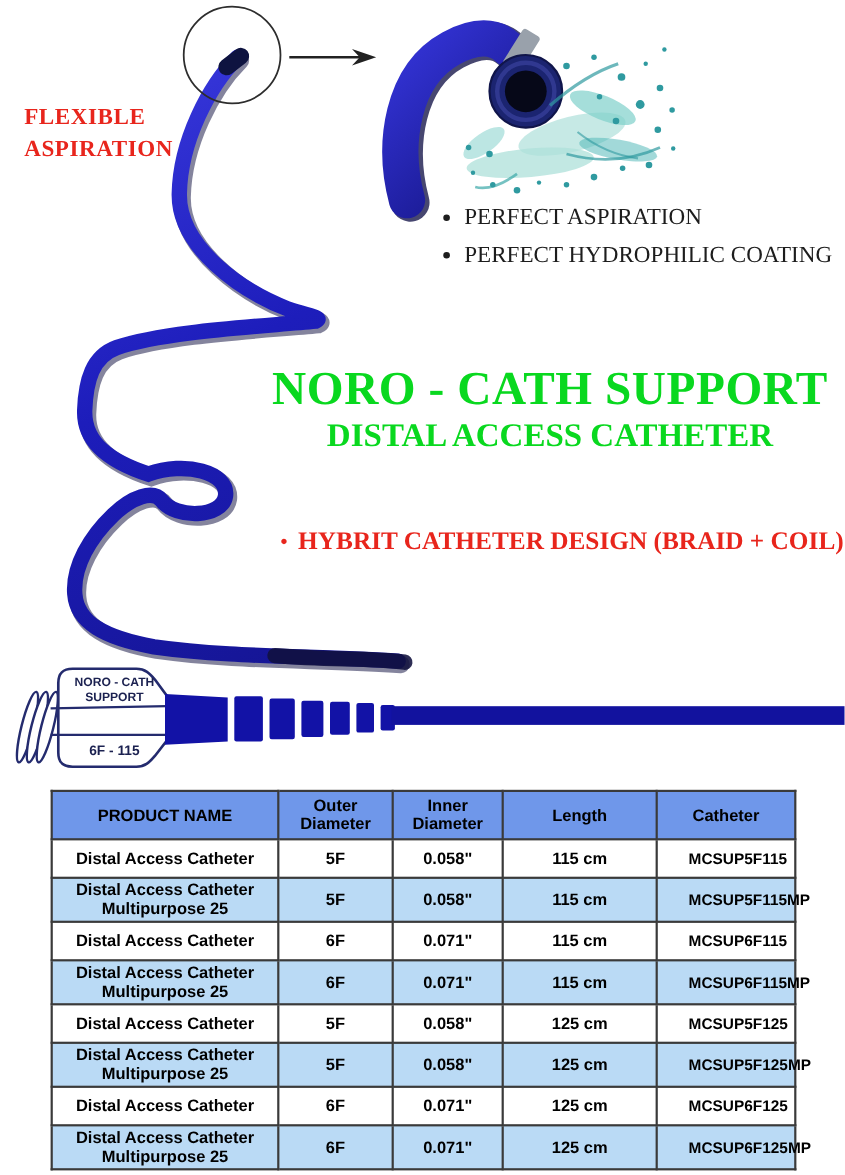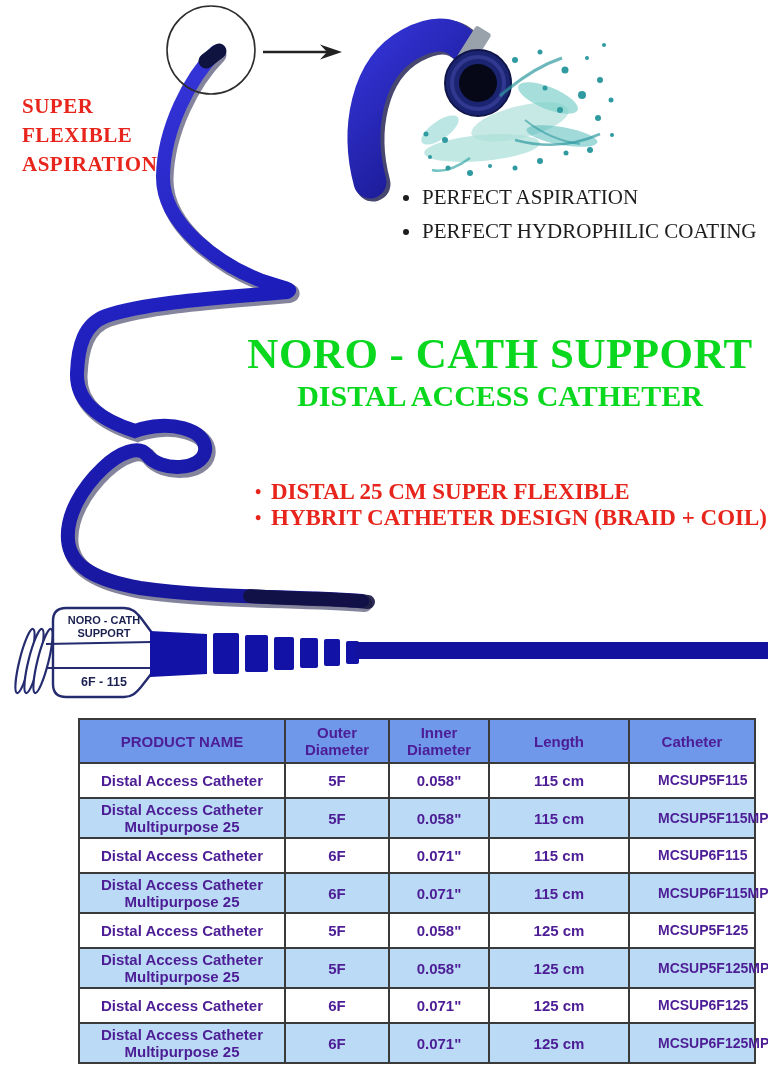--- a/index.html
+++ b/index.html
@@ -25,21 +25,21 @@
 
   
   .highlights{position:absolute;left:255px;top:479px;width:480px;z-index:2;color:#e8251c;
               font-size:23px;font-weight:bold;line-height:25px;}
   .highlights .hl-row{white-space:nowrap;}
   .highlights .dot{display:inline-block;width:16px;font-size:18px;vertical-align:1px;}
 
   
   .product-table{position:absolute;left:46px;top:718px;z-index:2;width:676px;
                  border-collapse:collapse;table-layout:fixed;
-                 font-family:"Liberation Sans",sans-serif;color:#4c1d95;margin-left:32px;}
+                 font-family:"Liberation Sans",sans-serif;color:#000000;}
   .product-table th,.product-table td{border:2px solid #3a3a3a;}
   .product-table th{background:#6f97ea;font-size:15px;font-weight:bold;height:40px;
                     line-height:17px;padding:1px 2px;text-align:center;}
   .product-table td{font-size:15px;font-weight:bold;text-align:center;
                     padding:2px 4px;line-height:17px;height:29px;}
   .product-table tr.alt td{background:#badaf5;}
   .product-table td.c-ref{text-align:left;padding-left:28px;font-size:14px;}
 </style>
 </head>
 <body>
@@ -149,37 +149,35 @@
         <rect x="274" y="637" width="20" height="33" rx="2"></rect>
         <rect x="300" y="638" width="18" height="30" rx="2"></rect>
         <rect x="324" y="639" width="16" height="27" rx="2"></rect>
         <rect x="346" y="641" width="13" height="23" rx="2"></rect>
       </g>
       <rect x="356" y="642" width="412" height="17" fill="#12129e"></rect>
     </g>
   </svg>
 
   <div class="flex-label">
-    <span>SUPER</span>
     <span>FLEXIBLE</span>
     <span>ASPIRATION</span>
   </div>
 
   <ul class="features">
     <li>PERFECT ASPIRATION</li>
     <li>PERFECT HYDROPHILIC COATING</li>
   </ul>
 
   <div class="title-block">
     <div class="title-main">NORO - CATH SUPPORT</div>
     <div class="title-sub">DISTAL ACCESS CATHETER</div>
   </div>
 
   <div class="highlights">
-    <div class="hl-row"><span class="dot">•</span><span>DISTAL 25 CM SUPER FLEXIBLE</span></div>
     <div class="hl-row"><span class="dot">•</span><span>HYBRIT CATHETER DESIGN (BRAID + COIL)</span></div>
   </div>
 
   <table class="product-table">
     <colgroup>
       <col style="width:206px">
         <col style="width:104px">
         <col style="width:100px">
       <col style="width:140px">
         <col style="width:126px">

